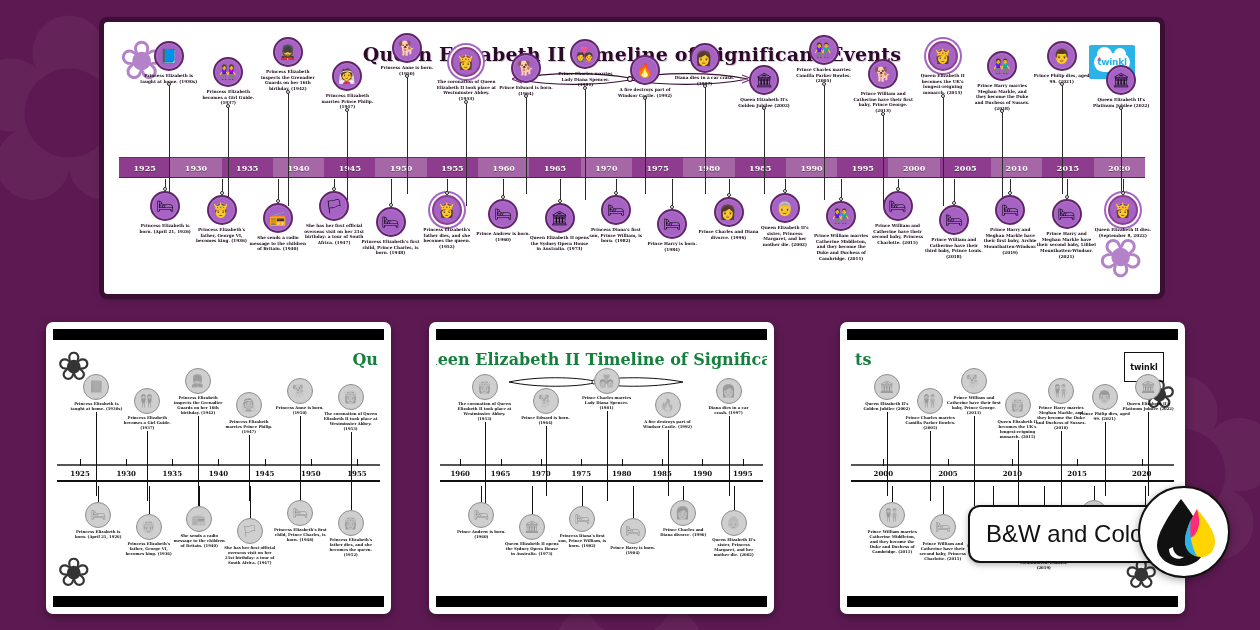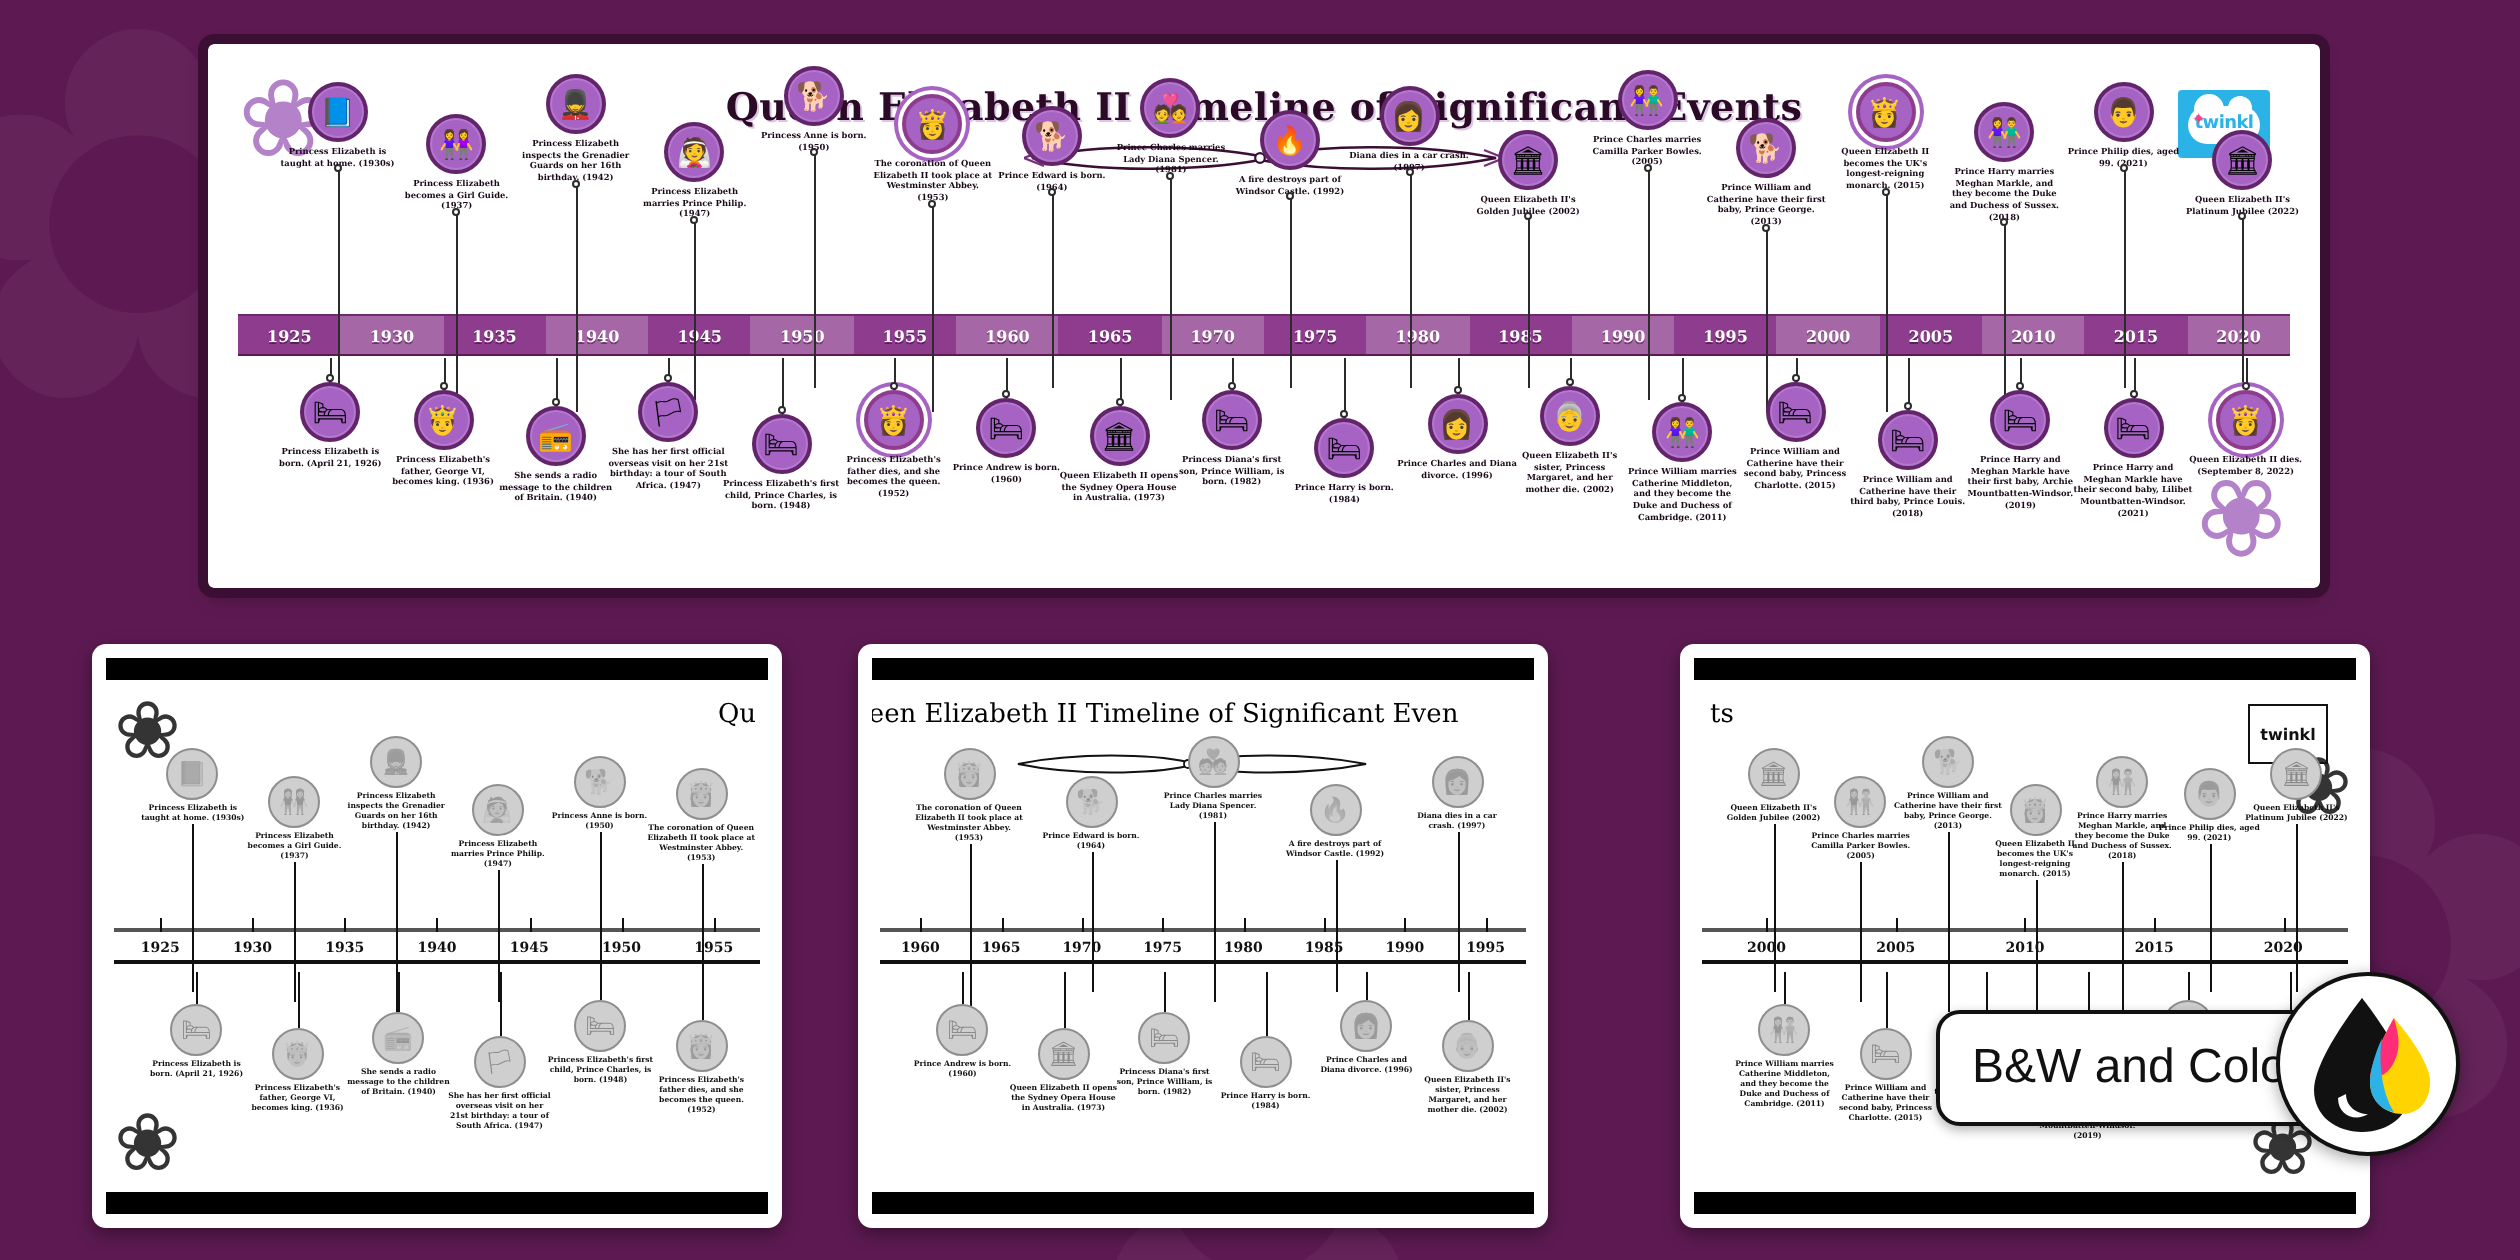--- a/index.html
+++ b/index.html
@@ -119,22 +119,22 @@
     position: relative; width: 100%; height: 100%;
     background: #fff; border-top: 11px solid #000; border-bottom: 11px solid #000;
     overflow: hidden;
   }
   #thumb1 { left: 46px; width: 345px; }
   #thumb2 { left: 429px; width: 345px; }
   #thumb3 { left: 840px; width: 345px; }
 
   .tw-title {
     position: absolute; top: 10px; white-space: nowrap;
-    font-family: "DejaVu Serif", serif; font-weight: normal;
-    font-size: 13px; color: #000000;
+    font-family: "DejaVu Serif", serif; font-weight: bold;
+    font-size: 16px; color: #15803d;
   }
   .tw-axis {
     position: absolute; left: 4px; right: 4px; height: 18px;
     border-top: 2px solid #555; border-bottom: 2px solid #111;
     display: flex;
   }
   .tw-axis .axis-cell { color: #111; text-shadow: none; font-size: 7px; }
   .tw-axis .axis-cell:before {
     content: ""; position: absolute; left: 50%; top: -7px; width: 1px; height: 7px; background: #111;
   }

